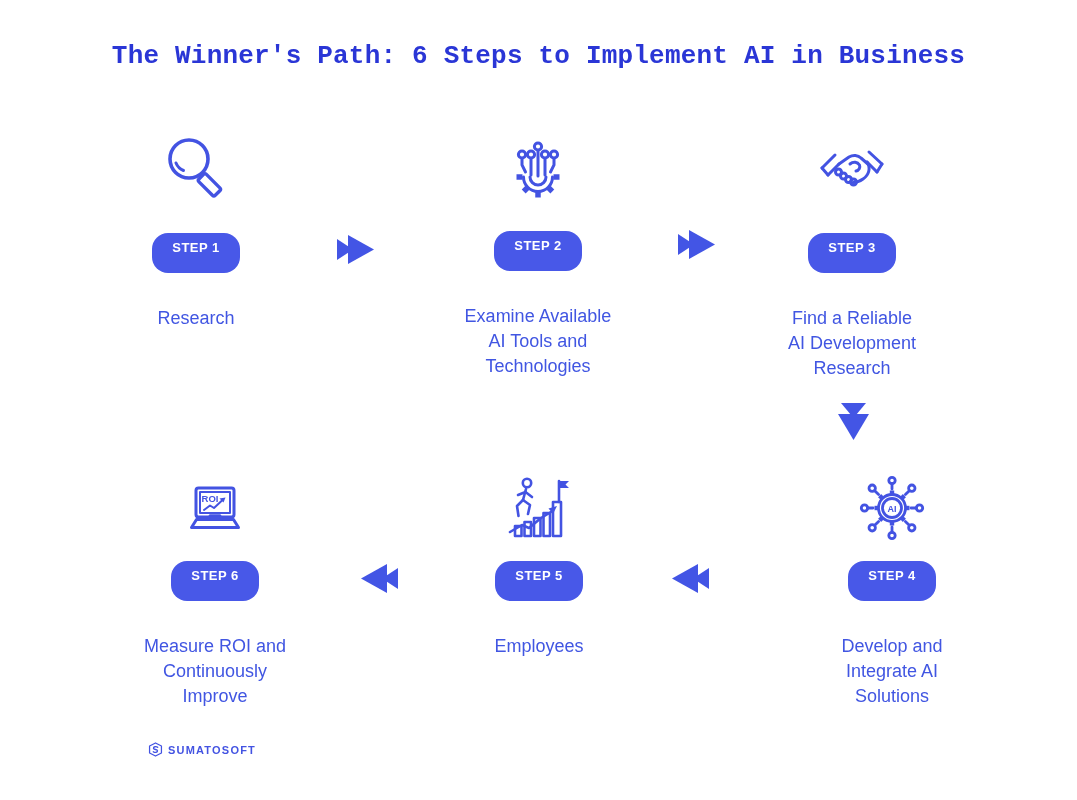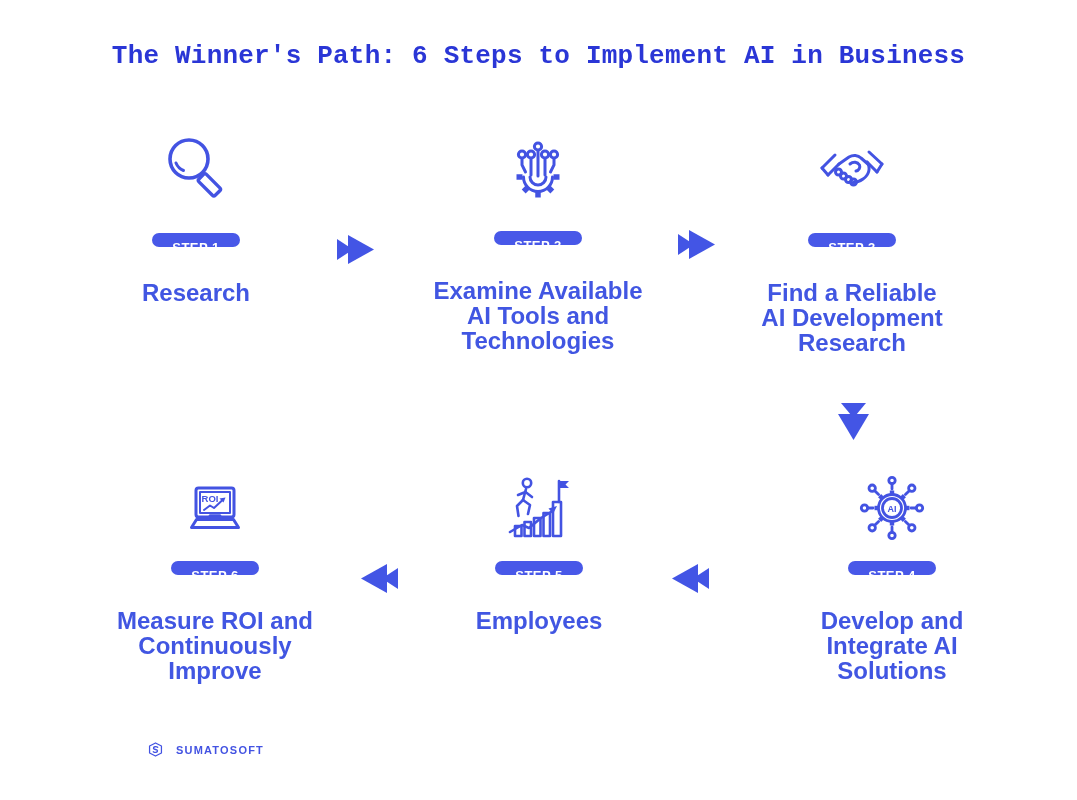--- a/index.html
+++ b/index.html
@@ -20,33 +20,33 @@
     position:absolute;top:41px;left:0;width:100%;text-align:center;
     font-size:26px;font-weight:bold;color:var(--title);letter-spacing:.2px;font-family:Liberation Mono, monospace;
   }
   .step{
     position:absolute;width:260px;display:flex;flex-direction:column;align-items:center;
   }
   .icon-box{height:72px;display:flex;align-items:center;justify-content:flex-end;}
   .badge{
     margin-top:27px;background:var(--badge);color:#fff;
     font-size:13px;font-weight:bold;letter-spacing:.5px;
-    height:14px;line-height:30px;padding:0 20px;border-radius:16px;
+    height:40px;line-height:30px;padding:0 20px;border-radius:16px;
     white-space:nowrap;
     text-align:center;
   }
   .row2 .badge{margin-top:17px;}
   .label{
-    margin-top:33px;text-align:center;font-size:24px;font-weight:bold;
+    margin-top:33px;text-align:center;font-size:18px;font-weight:normal;
     color:var(--label);line-height:25px;
   }
   .label span{display:block;}
   .arrow{position:absolute;line-height:0;}
   .logo{
-    position:absolute;left:148px;top:742px;display:flex;align-items:center;gap:13px;
+    position:absolute;left:148px;top:742px;display:flex;align-items:center;gap:5px;
     color:var(--accent);
   }
   .logo-text{font-size:11px;font-weight:bold;letter-spacing:1.2px;}
   svg{display:block;}
   svg text{font-family:"Liberation Sans",sans-serif;}
 </style>
 </head>
 <body>
 
 <div class="canvas">

